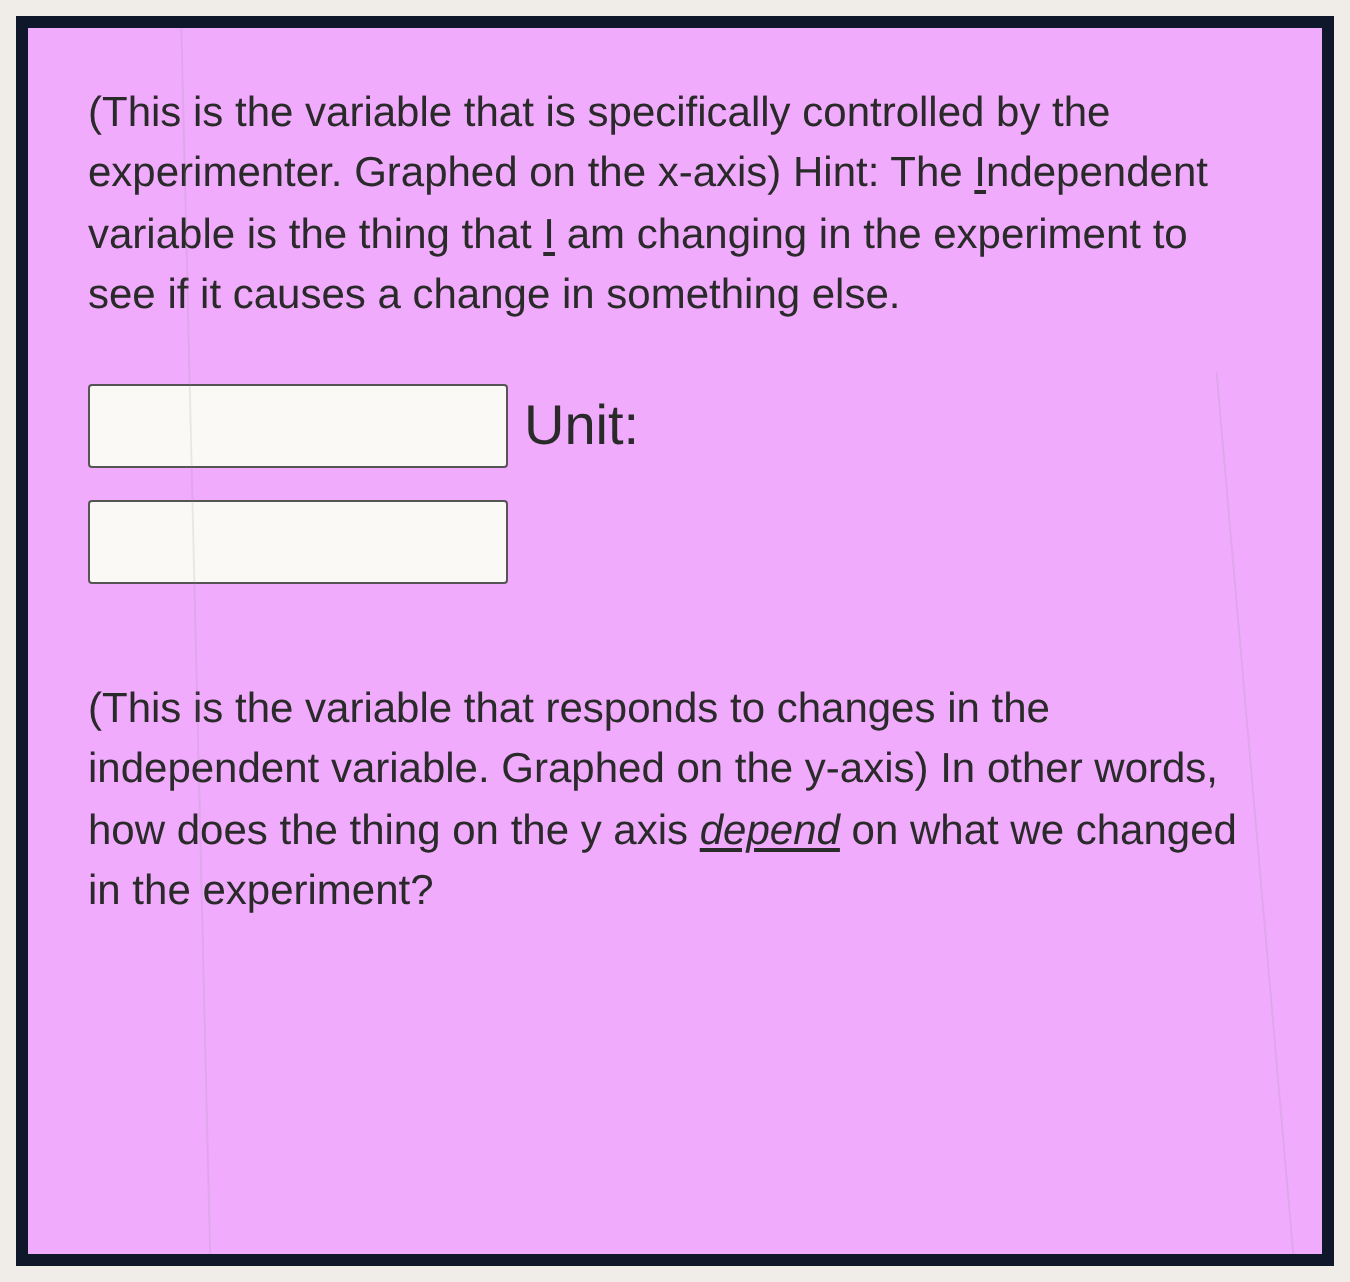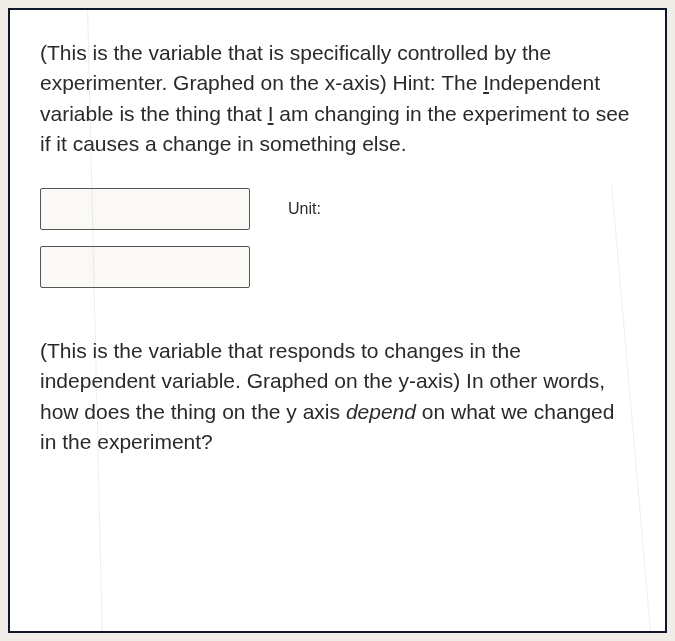--- a/index.html
+++ b/index.html
@@ -10,22 +10,22 @@
     body {
       width: 675px;
       height: 641px;
       background: #f0ede8;
       font-family: -apple-system, BlinkMacSystemFont, 'Segoe UI', Arial, sans-serif;
       padding: 8px;
     }
     .worksheet-container {
       width: 100%;
       height: 100%;
-      background: #ffffff;
-      border: 2px solid #0f172a;
+      background: #f0abfc;
+      border: 6px solid #0f172a;
       padding: 28px 30px;
       color: #2a2a2a;
       position: relative;
     }
     .hint-paragraph {
       font-size: 21px;
       line-height: 1.45;
       margin-bottom: 28px;
     }
     .underline-letter {
@@ -36,22 +36,21 @@
       align-items: center;
       gap: 8px;
       margin-bottom: 16px;
       font-size: 21px;
     }
     .variable-label {
       font-weight: 700;
       font-size: 21px;
     }
     .unit-label {
-      font-size: 16px;
-      margin-left: 30px;
+      font-size: 28px;
     }
     .answer-box {
       border: 1px solid #555;
       background: #faf9f6;
       height: 42px;
       border-radius: 2px;
       font-size: 18px;
       padding: 4px 8px;
     }
     .answer-box-1 {
@@ -59,20 +58,21 @@
     }
     .answer-box-2 {
       width: 210px;
       margin-bottom: 48px;
     }
     .definition-paragraph {
       font-size: 21px;
       line-height: 1.45;
     }
     .underline-word {
+      text-decoration: underline;
       font-style: italic;
     }
     .overlay-lines {
       position: absolute;
       top: 0;
       left: 0;
       width: 100%;
       height: 100%;
       pointer-events: none;
       opacity: 0.15;

